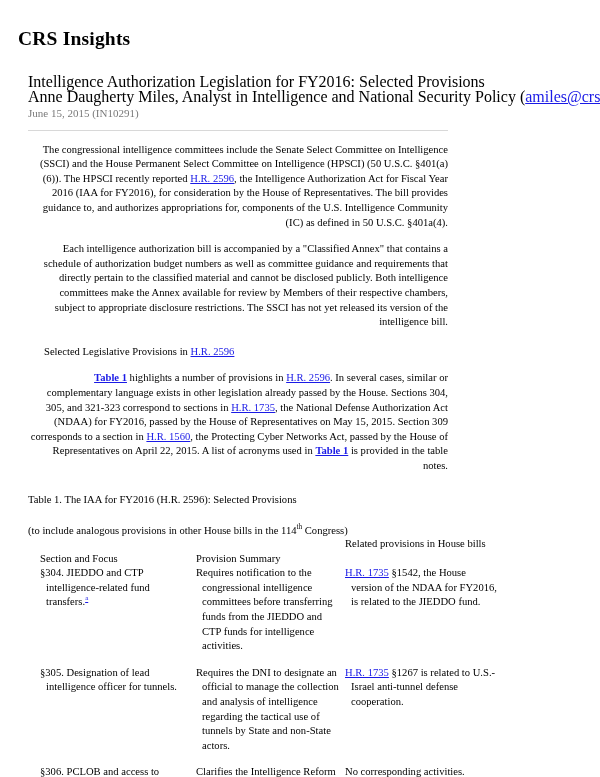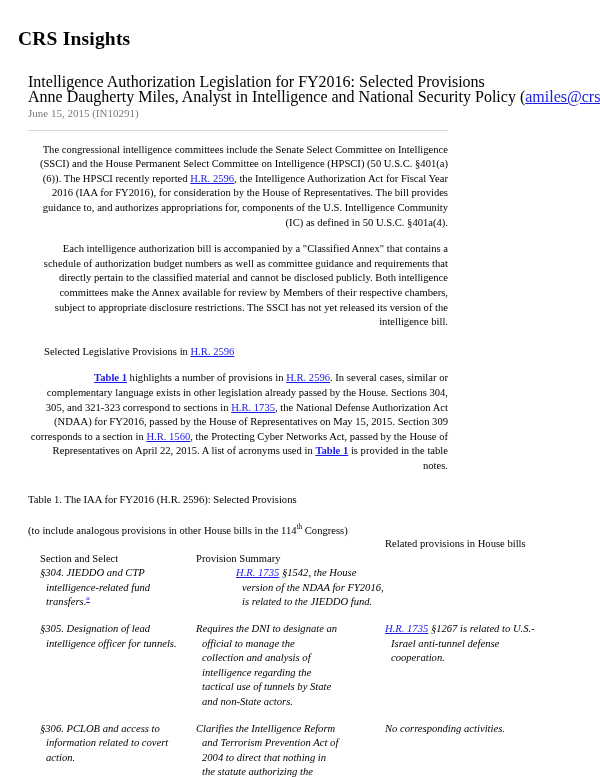--- a/index.html
+++ b/index.html
@@ -118,21 +118,21 @@
     margin: 13px 0 0 0;
     padding-left: 12px;
     position: relative;
   }
   .prov-row {
     display: flex;
     align-items: flex-start;
   }
   .col1 { width: 156px; flex: 0 0 156px; }
   .col2 { width: 149px; flex: 0 0 149px; }
-  .col3 { width: 160px; flex: 0 0 160px; margin-left: 40px; }
+  .col3 { width: 160px; flex: 0 0 160px; }
 
   .cell {
     font-size: 10.6px;
     line-height: 14.6px;
     padding-left: 6px;
     text-indent: -6px;
     box-sizing: border-box;
     padding-right: 6px;
   }
   .cell-head {
@@ -146,21 +146,20 @@
   .head-row .col3 .cell-head {
     position: relative;
     top: -14.6px;
     height: 0;
   }
   .head-row {
     align-items: flex-start;
   }
   .prov-body-row {
     margin-top: 0;
-    font-style: italic;
   }
   .row-gap { height: 12px; }
 </style>
 </head>
 <body>
 
 <div class="page">
 
   <div class="masthead">
     <h1 class="doc-title">CRS Insights</h1>
@@ -185,34 +184,37 @@
     <p class="para para-hang"><a class="lnk-bold" href="#" id="p3l1">Table 1</a><span id="p3s1"> highlights a number of provisions in </span><a class="lnk" href="#" id="p3l2">H.R. 2596</a><span id="p3s2">. In several cases, similar or complementary language exists in other legislation already passed by the House. Sections 304, 305, and 321-323 correspond to sections in </span><a class="lnk" href="#" id="p3l3">H.R. 1735</a><span id="p3s3">, the National Defense Authorization Act (NDAA) for FY2016, passed by the House of Representatives on May 15, 2015. Section 309 corresponds to a section in </span><a class="lnk" href="#" id="p3l4">H.R. 1560</a><span id="p3s4">, the Protecting Cyber Networks Act, passed by the House of Representatives on April 22, 2015. A list of acronyms used in </span><a class="lnk-bold" href="#" id="p3l5">Table 1</a><span id="p3s5"> is provided in the table notes.</span></p>
 
     <p class="table-caption">Table 1. The IAA for FY2016 (H.R. 2596): Selected Provisions</p>
 
     <p class="table-subcaption"><span id="subpre">(to include analogous provisions in other House bills in the 114</span><sup class="ord" id="subsup">th</sup><span id="subpost"> Congress)</span></p>
 
     <div class="prov-table">
 
       <div class="prov-row head-row">
         <div class="col1">
-          <div class="cell-head">Section and Select</div>
+          <div class="cell-head">Section and Focus</div>
         </div>
         <div class="col2">
           <div class="cell-head">Provision Summary</div>
         </div>
         <div class="col3">
           <div class="cell-head">Related provisions in House bills</div>
         </div>
       </div>
 
       <div id="table-rows">
           <div class="prov-row prov-body-row">
             <div class="col1">
               <div class="cell">§304. JIEDDO and CTP intelligence-related fund transfers.<sup class="fn"><a href="#">a</a></sup></div>
+            </div>
+            <div class="col2">
+              <div class="cell">Requires notification to the congressional intelligence committees before transferring funds from the JIEDDO and CTP funds for intelligence activities.</div>
             </div>
             <div class="col3">
               <div class="cell"><a class="lnk" href="#">H.R. 1735</a> §1542, the House version of the NDAA for FY2016, is related to the JIEDDO fund.</div>
             </div>
           </div>
           <div class="row-gap"></div>
           <div class="prov-row prov-body-row">
             <div class="col1">
               <div class="cell">§305. Designation of lead intelligence officer for tunnels.</div>
             </div>

